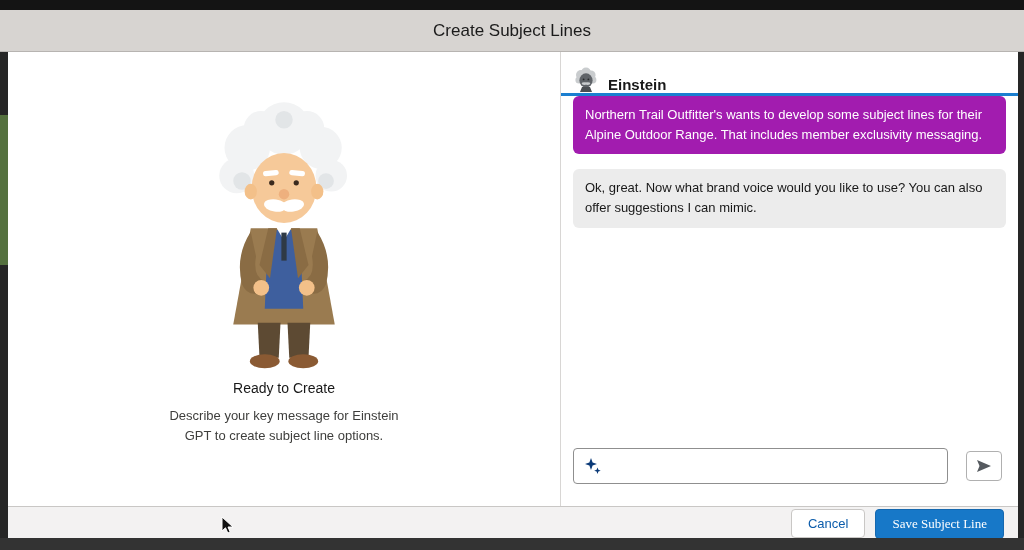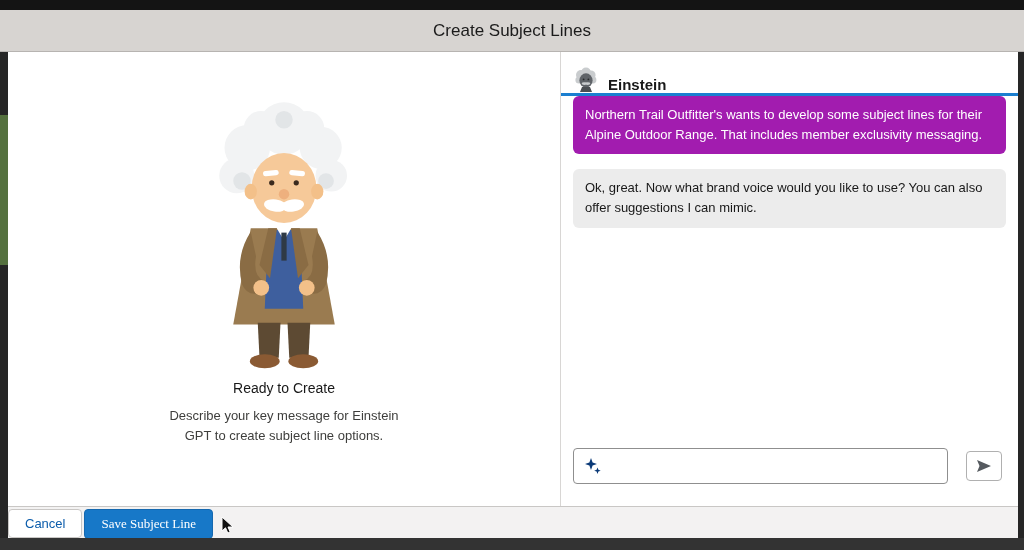--- a/index.html
+++ b/index.html
@@ -61,21 +61,21 @@
   .input-box input { flex:1; border:none; outline:none; font-size:13px; color:#181818; background:transparent; }
   .send-btn {
     width:36px; height:30px; border:1px solid #b0b0b0; border-radius:4px;
     background:#fff; display:flex; align-items:center; justify-content:center; cursor:pointer;
   }
 
   
   .footer {
     position:absolute; left:8px; right:6px; top:506px; height:34px;
     background:#f3f2f2; border-top:1px solid #c9c7c5;
-    display:flex; align-items:center; justify-content:flex-start; gap:2px; padding-right:14px;
+    display:flex; align-items:center; justify-content:flex-end; gap:10px; padding-right:14px;
   }
   .btn { font-size:13px; border-radius:4px; padding:6px 16px; cursor:pointer; font-family:"Liberation Sans", sans-serif; }
   .btn-cancel { background:#fff; border:1px solid #c9c7c5; color:#0b5cab; }
   .btn-save { background:#1778c8; border:1px solid #1568af; color:#fff;font-family:Liberation Serif, serif; }
 
   
   .bottom-scroll { position:absolute; left:0; right:0; top:540px; height:10px; background:#bdbdbd; }
   .scroll-thumb { position:absolute; left:2px; top:1px; width:505px; height:8px; background:#6f6f6f; border-radius:4px; cursor:pointer; }
 
   .cursor { position:absolute; left:221px; top:516px; pointer-events:none; }

